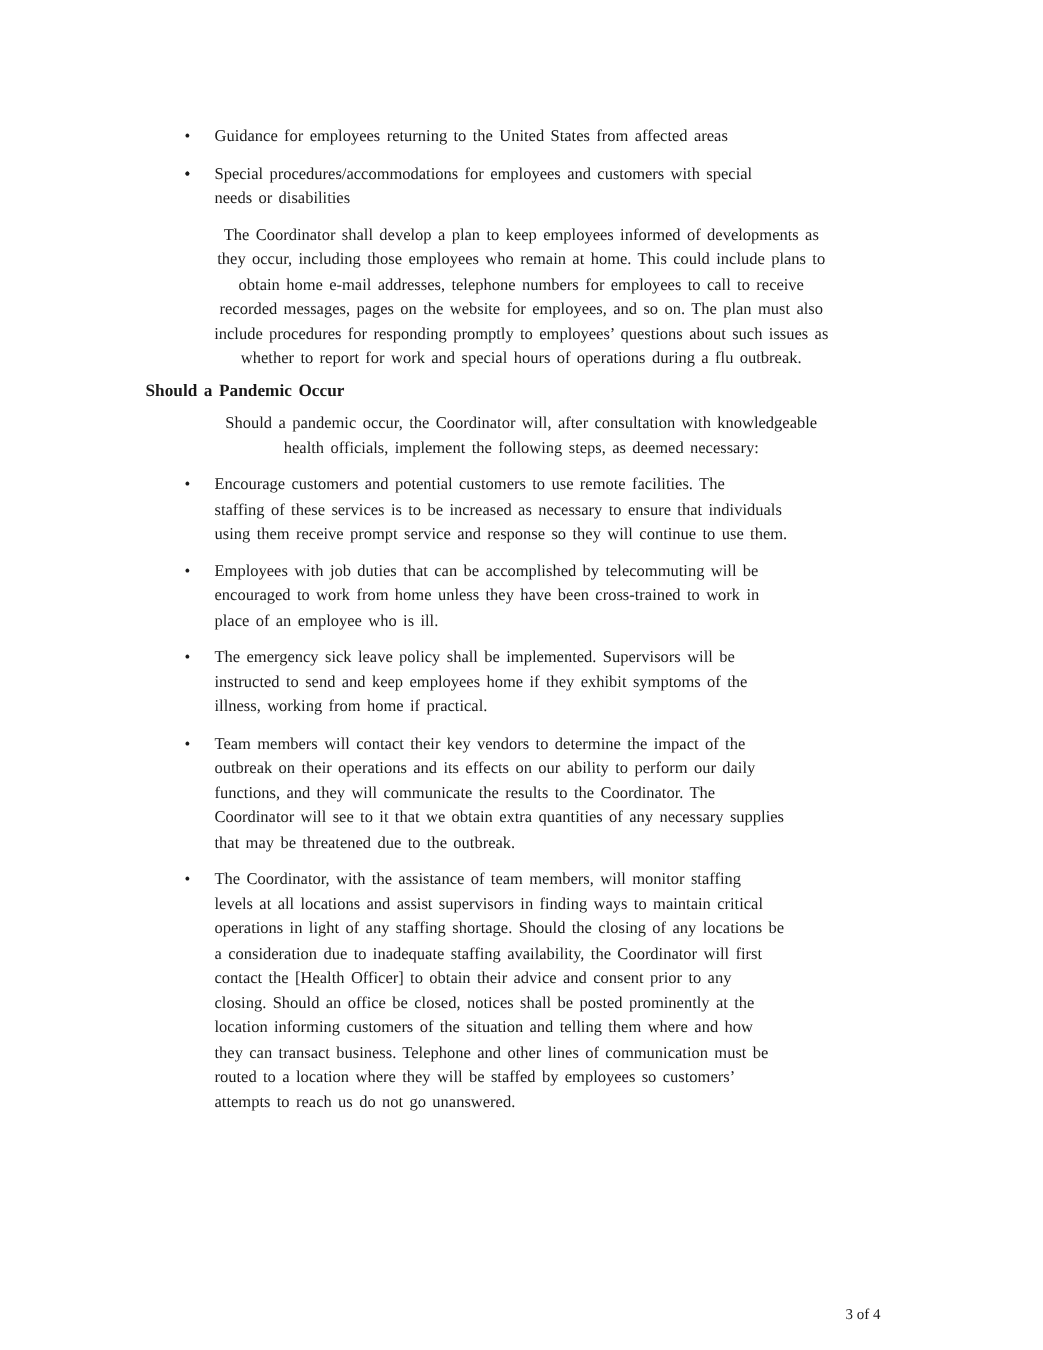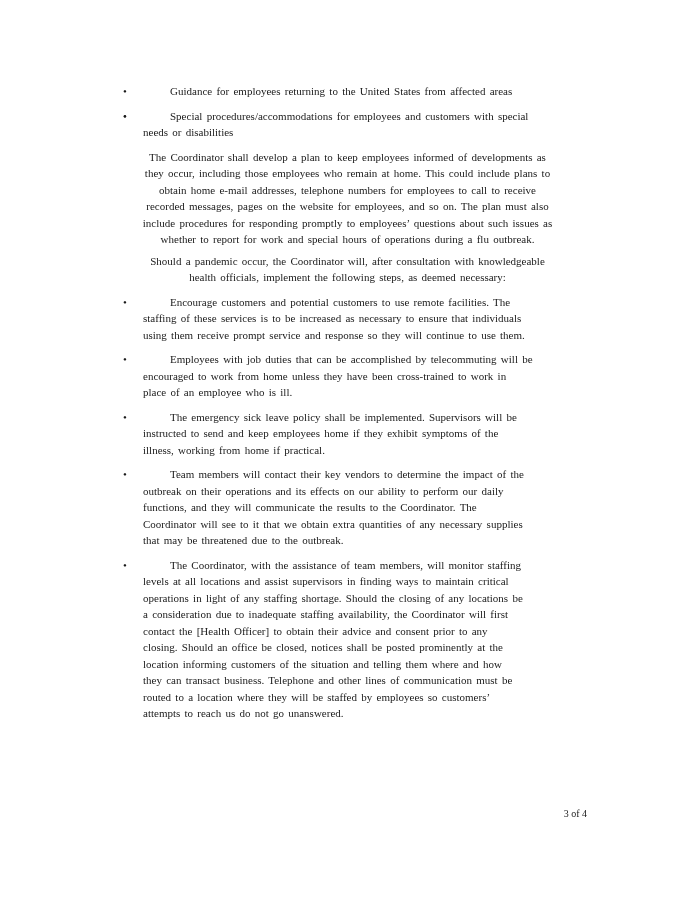--- a/index.html
+++ b/index.html
@@ -16,21 +16,20 @@
     padding: 83px 97px 0 97px;
     font-family: "Liberation Serif", "DejaVu Serif", serif;
     font-size: 11px;
     line-height: 16.5px;
     color: #1a1a1a;
     word-spacing: 1.5px;
     overflow: hidden;
   }
   .lines {
     white-space: pre-line;
-    margin-left: 27px;
   }
   p.body-para {
     margin: 0 0 5px 0;
     text-align: center;
   }
   h3.section-heading {
     margin: 0 0 5px 0;
     font-size: 11.5px;
     font-weight: bold;
     line-height: 16.5px;
@@ -46,21 +45,21 @@
     margin: 0 0 8px 0;
   }
   ul.bullet-list .bullet {
     position: absolute;
     left: 26px;
     top: 0;
     font-size: 11px;
   }
   .page-footer {
     position: absolute;
-    top: 808px;
+    top: 871px;
     right: 108px;
     font-size: 10px;
     line-height: 12px;
     word-spacing: normal;
   }
 </style>
 </head>
 <body>
 
 <div class="page">
@@ -81,20 +80,21 @@
   </ul>
 
   <p class="body-para lines">The Coordinator shall develop a plan to keep employees informed of developments as
 they occur, including those employees who remain at home. This could include plans to
 obtain home e-mail addresses, telephone numbers for employees to call to receive
 recorded messages, pages on the website for employees, and so on. The plan must also
 include procedures for responding promptly to employees’ questions about such issues as
 whether to report for work and special hours of operations during a flu outbreak.</p>
 
 
+  <h3 class="section-heading">Should a Pandemic Occur</h3>
 
   <p class="body-para lines" style="margin-bottom:8px;">Should a pandemic occur, the Coordinator will, after consultation with knowledgeable
 health officials, implement the following steps, as deemed necessary:</p>
 
   <ul class="bullet-list">
     <li>
       <span class="bullet">•</span>
       <span class="lines">Encourage customers and potential customers to use remote facilities. The
 staffing of these services is to be increased as necessary to ensure that individuals
 using them receive prompt service and response so they will continue to use them.</span>

